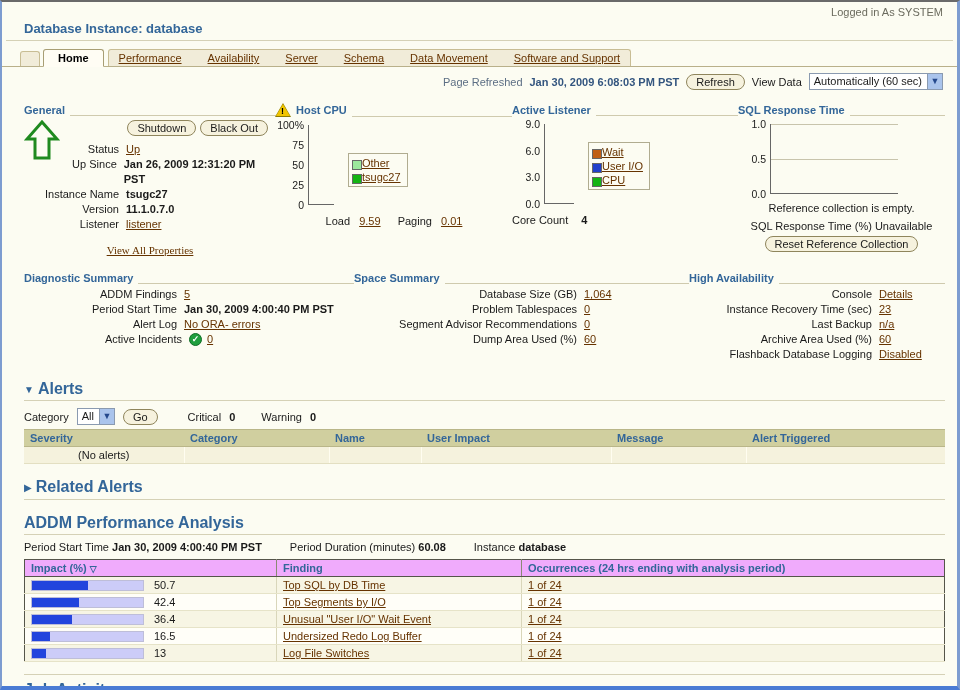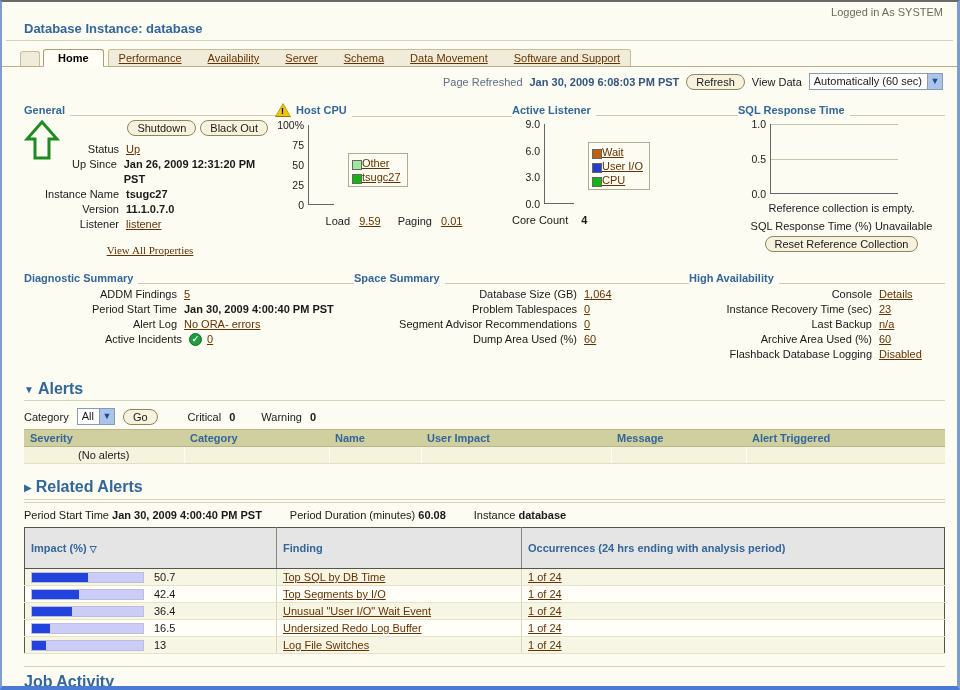--- a/index.html
+++ b/index.html
@@ -88,21 +88,21 @@
   .alert-controls { display:flex; align-items:center; gap:8px; margin:7px 0 4px 0; }
   table { border-collapse:collapse; width:100%; }
   .alerts-table th, .alerts-table td { font-size:11px; text-align:left; padding:2px 6px; }
   .alerts-table th { background:#d0cf9f; color:#336699; border-top:1px solid #b9b689; border-bottom:1px solid #b9b689; }
   .alerts-table td { background:#f5f2dd; border-bottom:1px solid #e3dfc2; border-left:1px solid #fffdf0; }
   .alerts-table td:first-child { text-align:center; border-left:none; }
 
   
   .addm-info { display:flex; gap:28px; margin:6px 0 6px 0; align-items:center; }
   .addm-table { border:1px solid #55554a; }
-  .addm-table th { background:#e5e5e5; color:#336699; font-size:11px; text-align:left; padding:14px 6px; border-bottom:1px solid #55554a; border-left:1px solid #8a8a74; }
+  .addm-table th { background:#f0abfc; color:#336699; font-size:11px; text-align:left; padding:2px 6px; border-bottom:1px solid #55554a; border-left:1px solid #8a8a74; }
   .addm-table th:first-child { border-left:none; }
   .addm-table td { font-size:11px; padding:2px 6px; border-left:1px solid #d9d6ba; border-bottom:1px solid #e6e3c8; }
   .addm-table td:first-child { border-left:none; }
   .addm-table tr.odd td { background:#f7f5e4; }
   .addm-table tr.even td { background:#fffef8; }
   .impact-cell { display:flex; align-items:center; gap:10px; }
   .impact-track { width:113px; height:11px; background:#ccccf8; border:1px solid #bebed8; }
   .impact-fill { height:100%; background:#2244dd; }
   .sort-icon { font-size:9px; color:#336699; }
 </style>
@@ -402,20 +402,21 @@
     </tr>
   </tbody>
     </table>
 
   <div class="alerts-head" style="margin-top:14px">
     <span class="tri-down">▶</span>
     <span class="block-title">Related Alerts</span>
   </div>
   <div class="hr" style="margin-top:3px"></div>
 
+  <div class="block-title" style="margin-top:14px">ADDM Performance Analysis</div>
   <div class="hr" style="margin-top:2px"></div>
   <div class="addm-info">
     <span><span>Period Start Time</span> <span class="bold">Jan 30, 2009 4:00:40 PM PST</span></span>
     <span><span>Period Duration (minutes)</span> <span class="bold">60.08</span></span>
     <span><span>Instance</span> <span class="bold">database</span></span>
   </div>
   <table class="addm-table">
     <colgroup>
         <col style="width:252px">
         <col style="width:245px">

